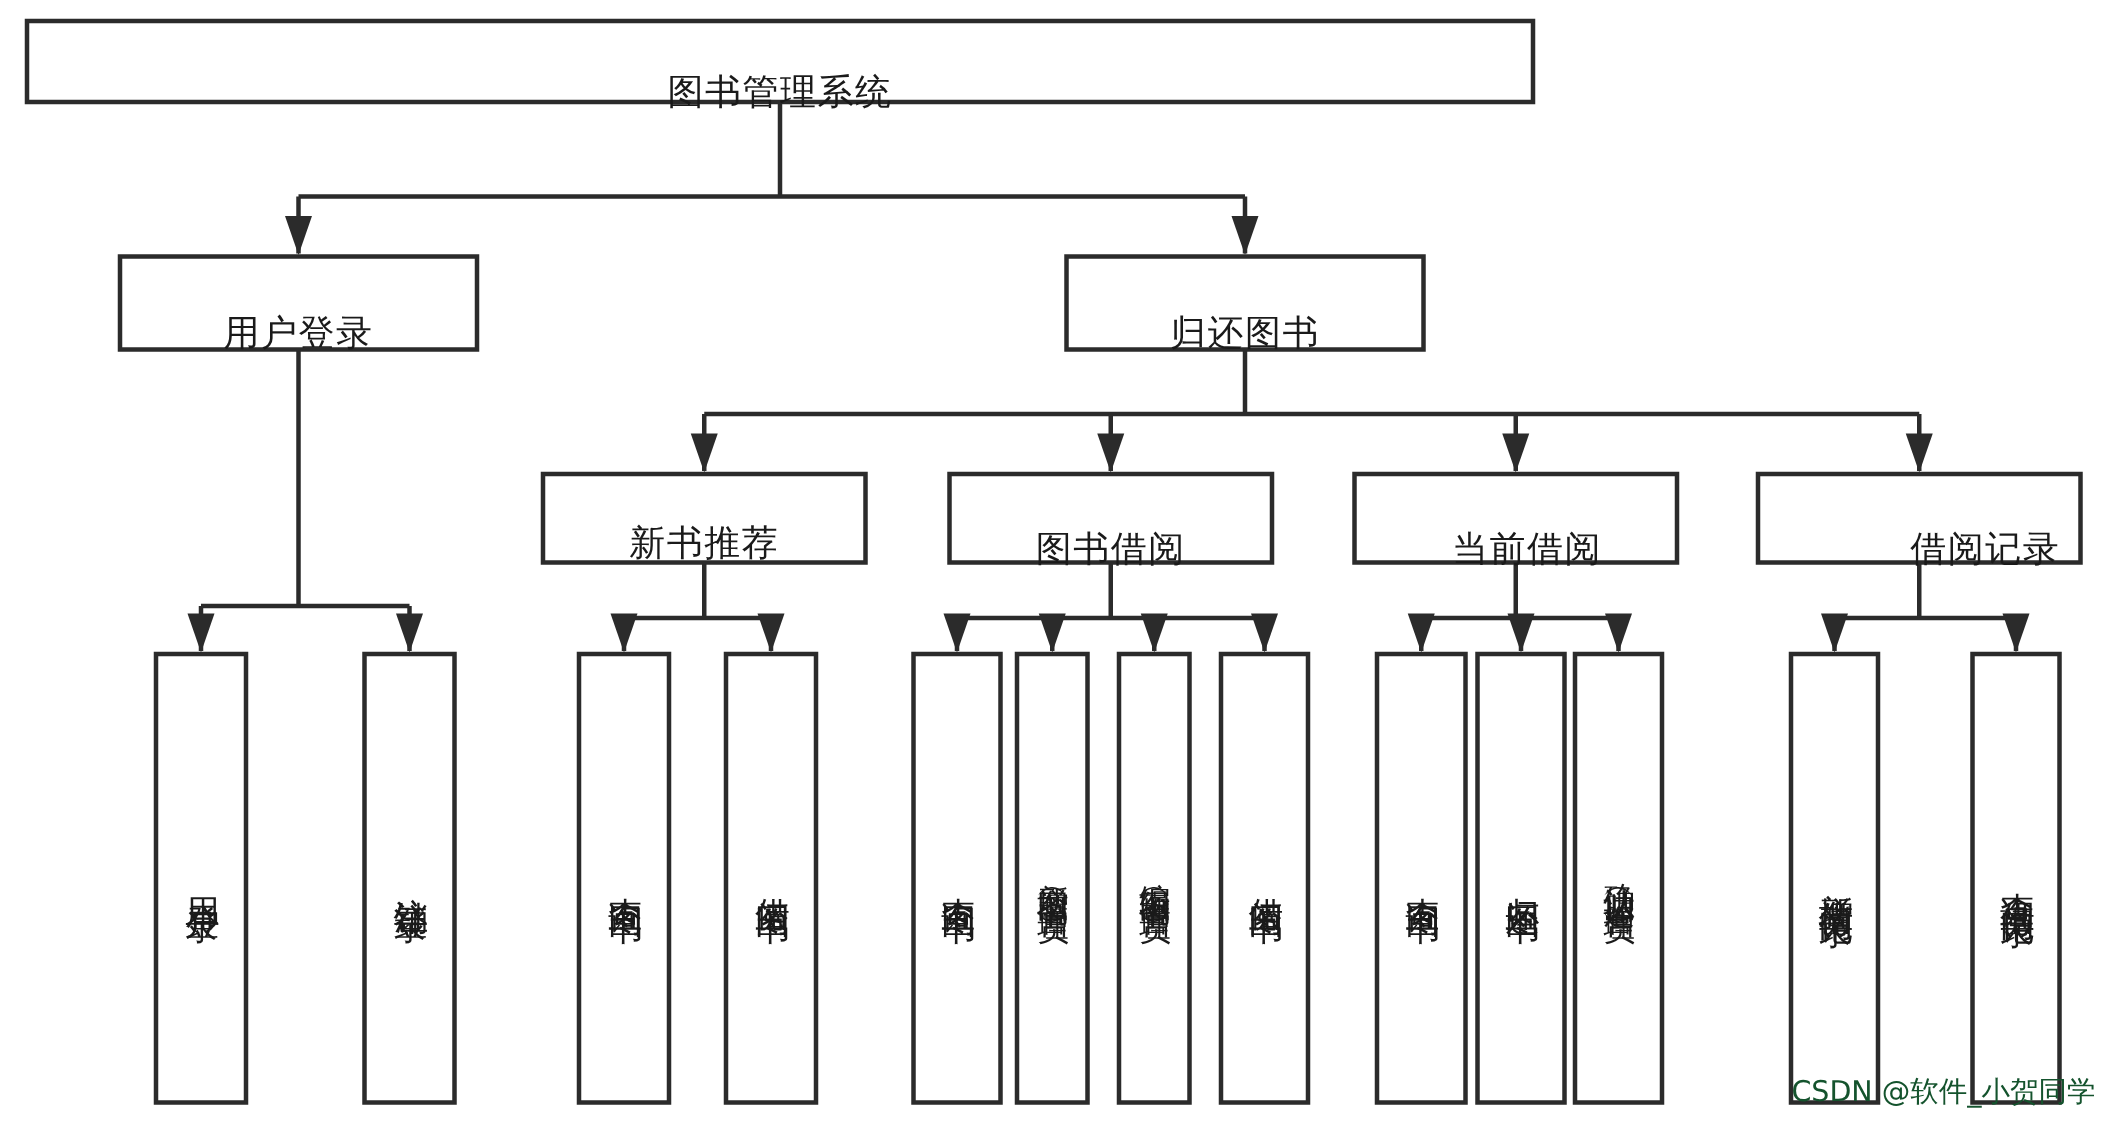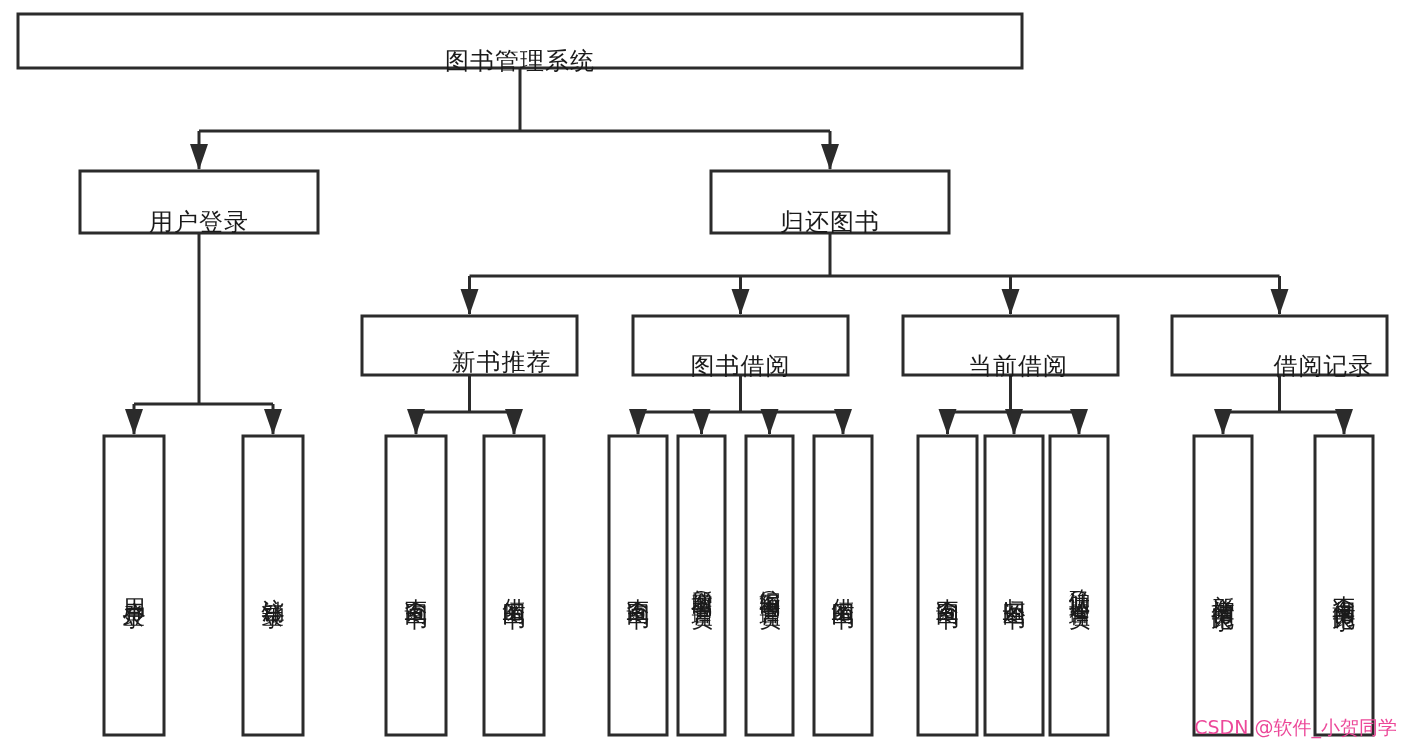--- a/index.html
+++ b/index.html
@@ -67,21 +67,21 @@
     white-space: nowrap;
     letter-spacing: 1px;
     margin-top: 40px;
   }
   .watermark {
     position: absolute;
     right: 8px;
     bottom: 6px;
     font-family: "DejaVu Sans", "Liberation Sans", sans-serif;
     font-size: 19px;
-    color: #ec4899;
+    color: #14532d;
     white-space: nowrap;
     user-select: none;
   }
 </style>
 </head>
 <body>
 
 <svg id="diagram" viewBox="0 0 1405 747">
   <g id="connectors">
       <line x1="520" y1="68" x2="520" y2="131" class="connector"></line>
@@ -166,21 +166,21 @@
 <div id="labels">
     <div class="hlabel-wrap" style="left: 18px; top: 14px; width: 1004px; height: 54px;">
       <span class="hlabel-text">图书管理系统</span>
     </div>
     <div class="hlabel-wrap" style="left: 80px; top: 171px; width: 238px; height: 62px;">
       <span class="hlabel-text">用户登录</span>
     </div>
     <div class="hlabel-wrap" style="left: 711px; top: 171px; width: 238px; height: 62px;">
       <span class="hlabel-text">归还图书</span>
     </div>
-    <div class="hlabel-wrap" style="left: 362px; top: 316px; width: 215px; height: 51px; padding-left: 32px;">
+    <div class="hlabel-wrap" style="left: 362px; top: 316px; width: 215px; height: 51px;">
       <span class="hlabel-text">新书推荐</span>
     </div>
     <div class="hlabel-wrap" style="left: 633px; top: 316px; width: 215px; height: 59px;">
       <span class="hlabel-text">图书借阅</span>
     </div>
     <div class="hlabel-wrap" style="left: 903px; top: 316px; width: 230px; height: 59px;">
       <span class="hlabel-text">当前借阅</span>
     </div>
     <div class="hlabel-wrap" style="left: 1172px; top: 316px; width: 215px; height: 59px; padding-left: 44px;">
       <span class="hlabel-text">借阅记录</span>

